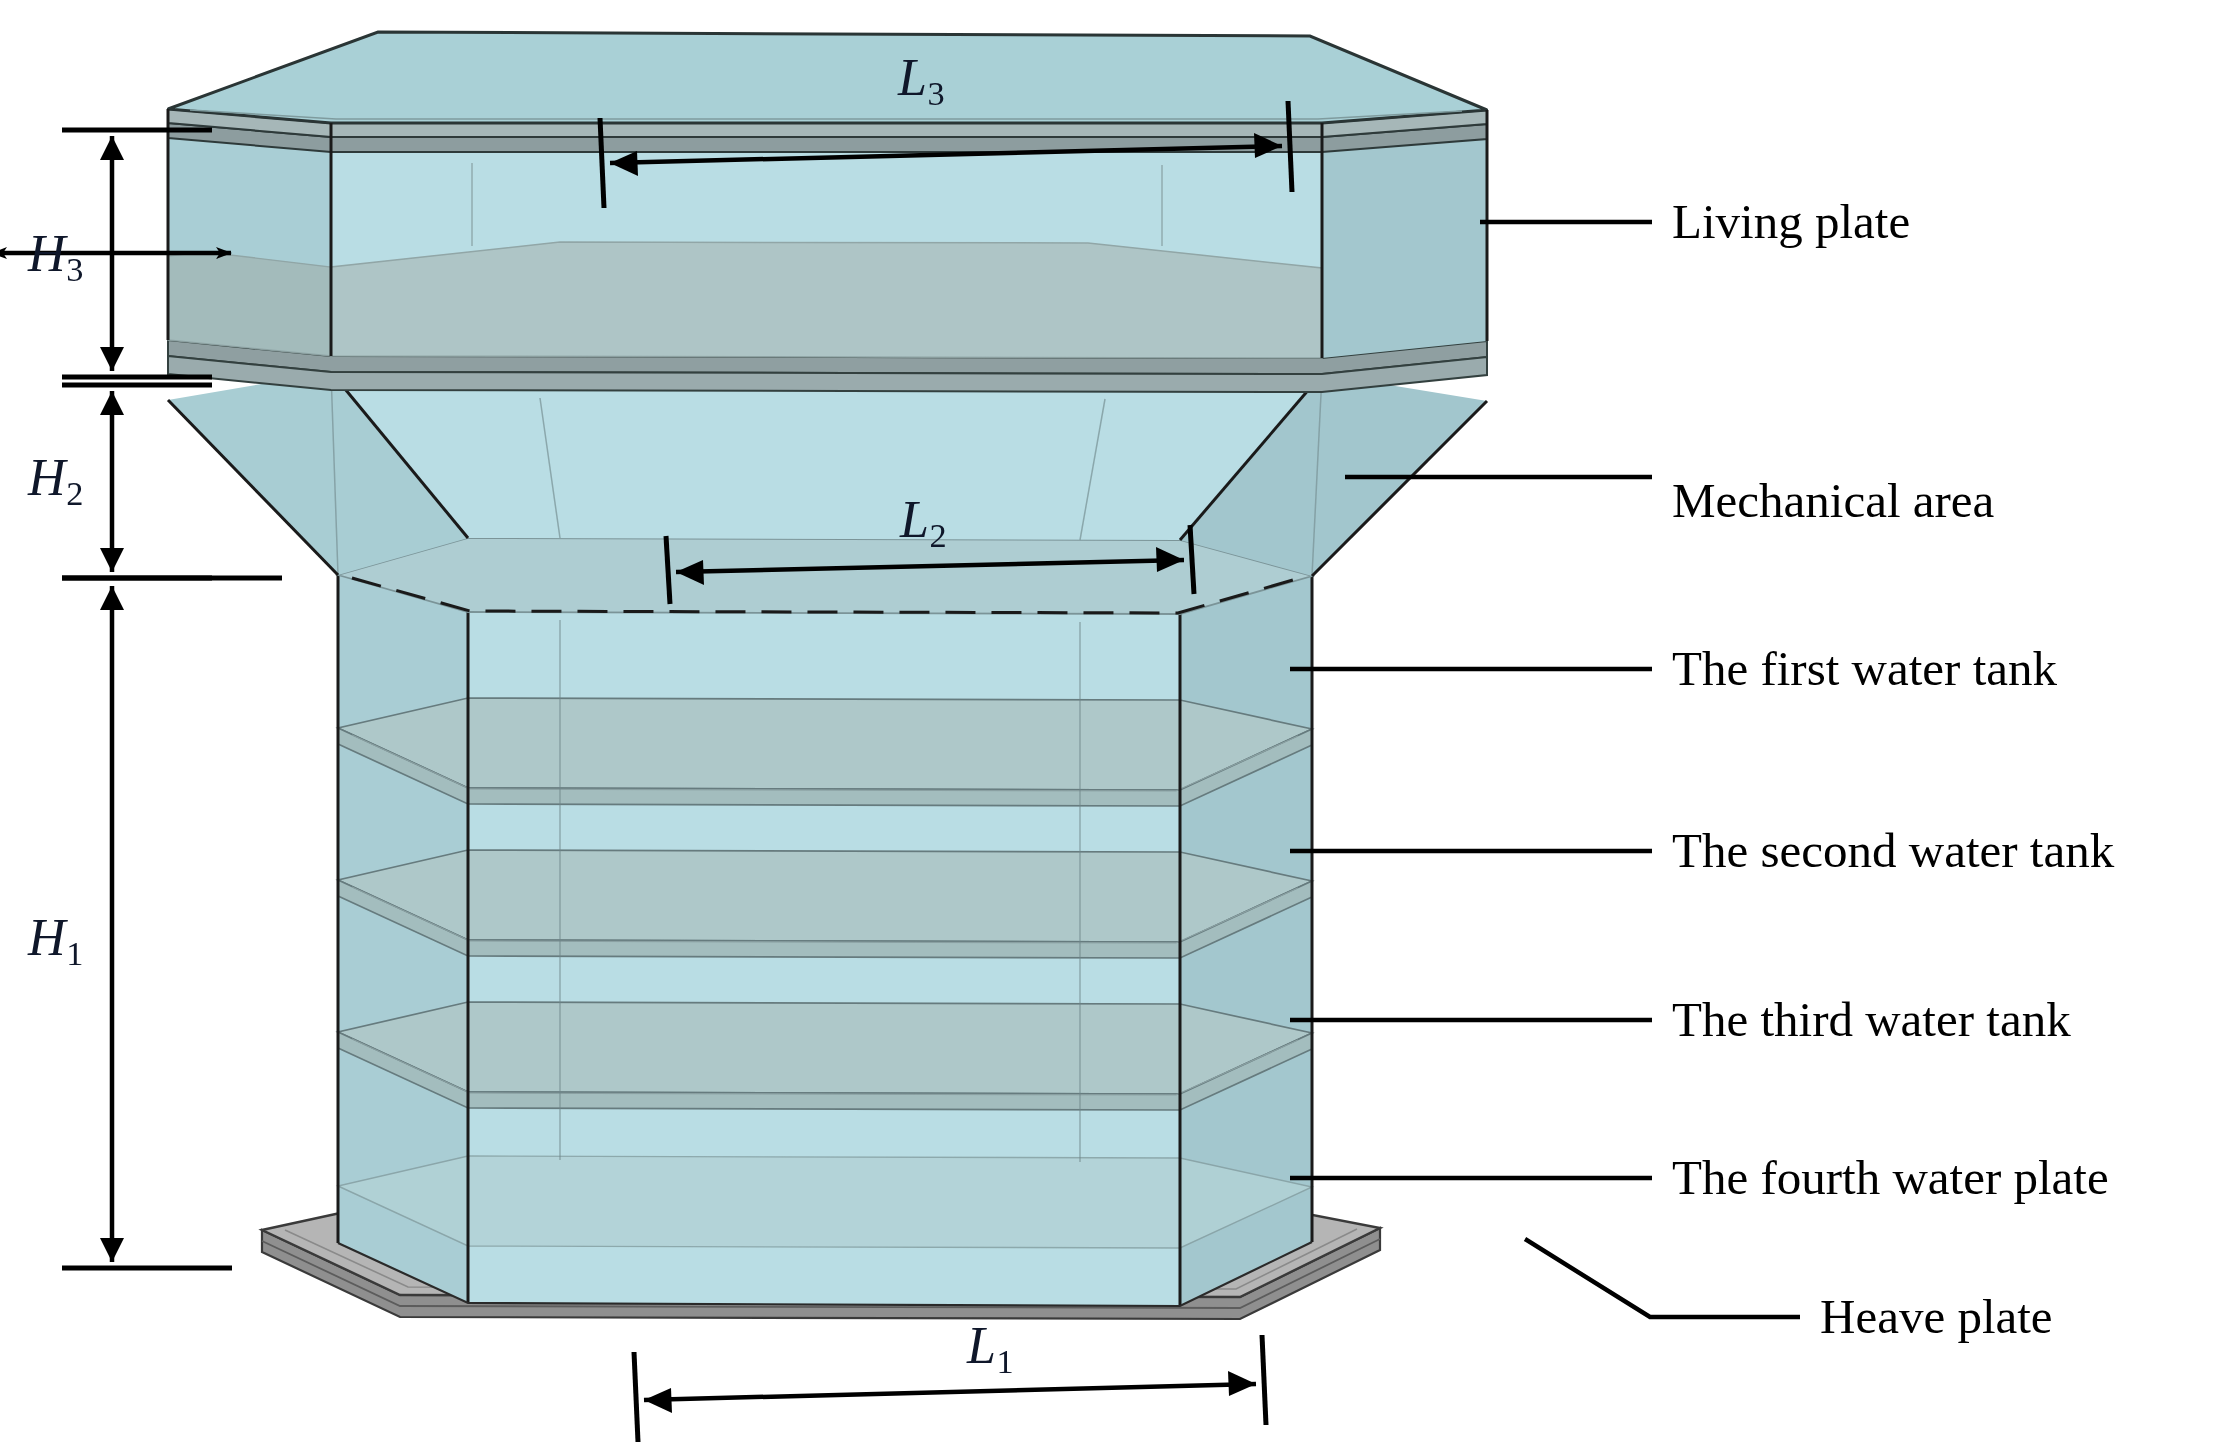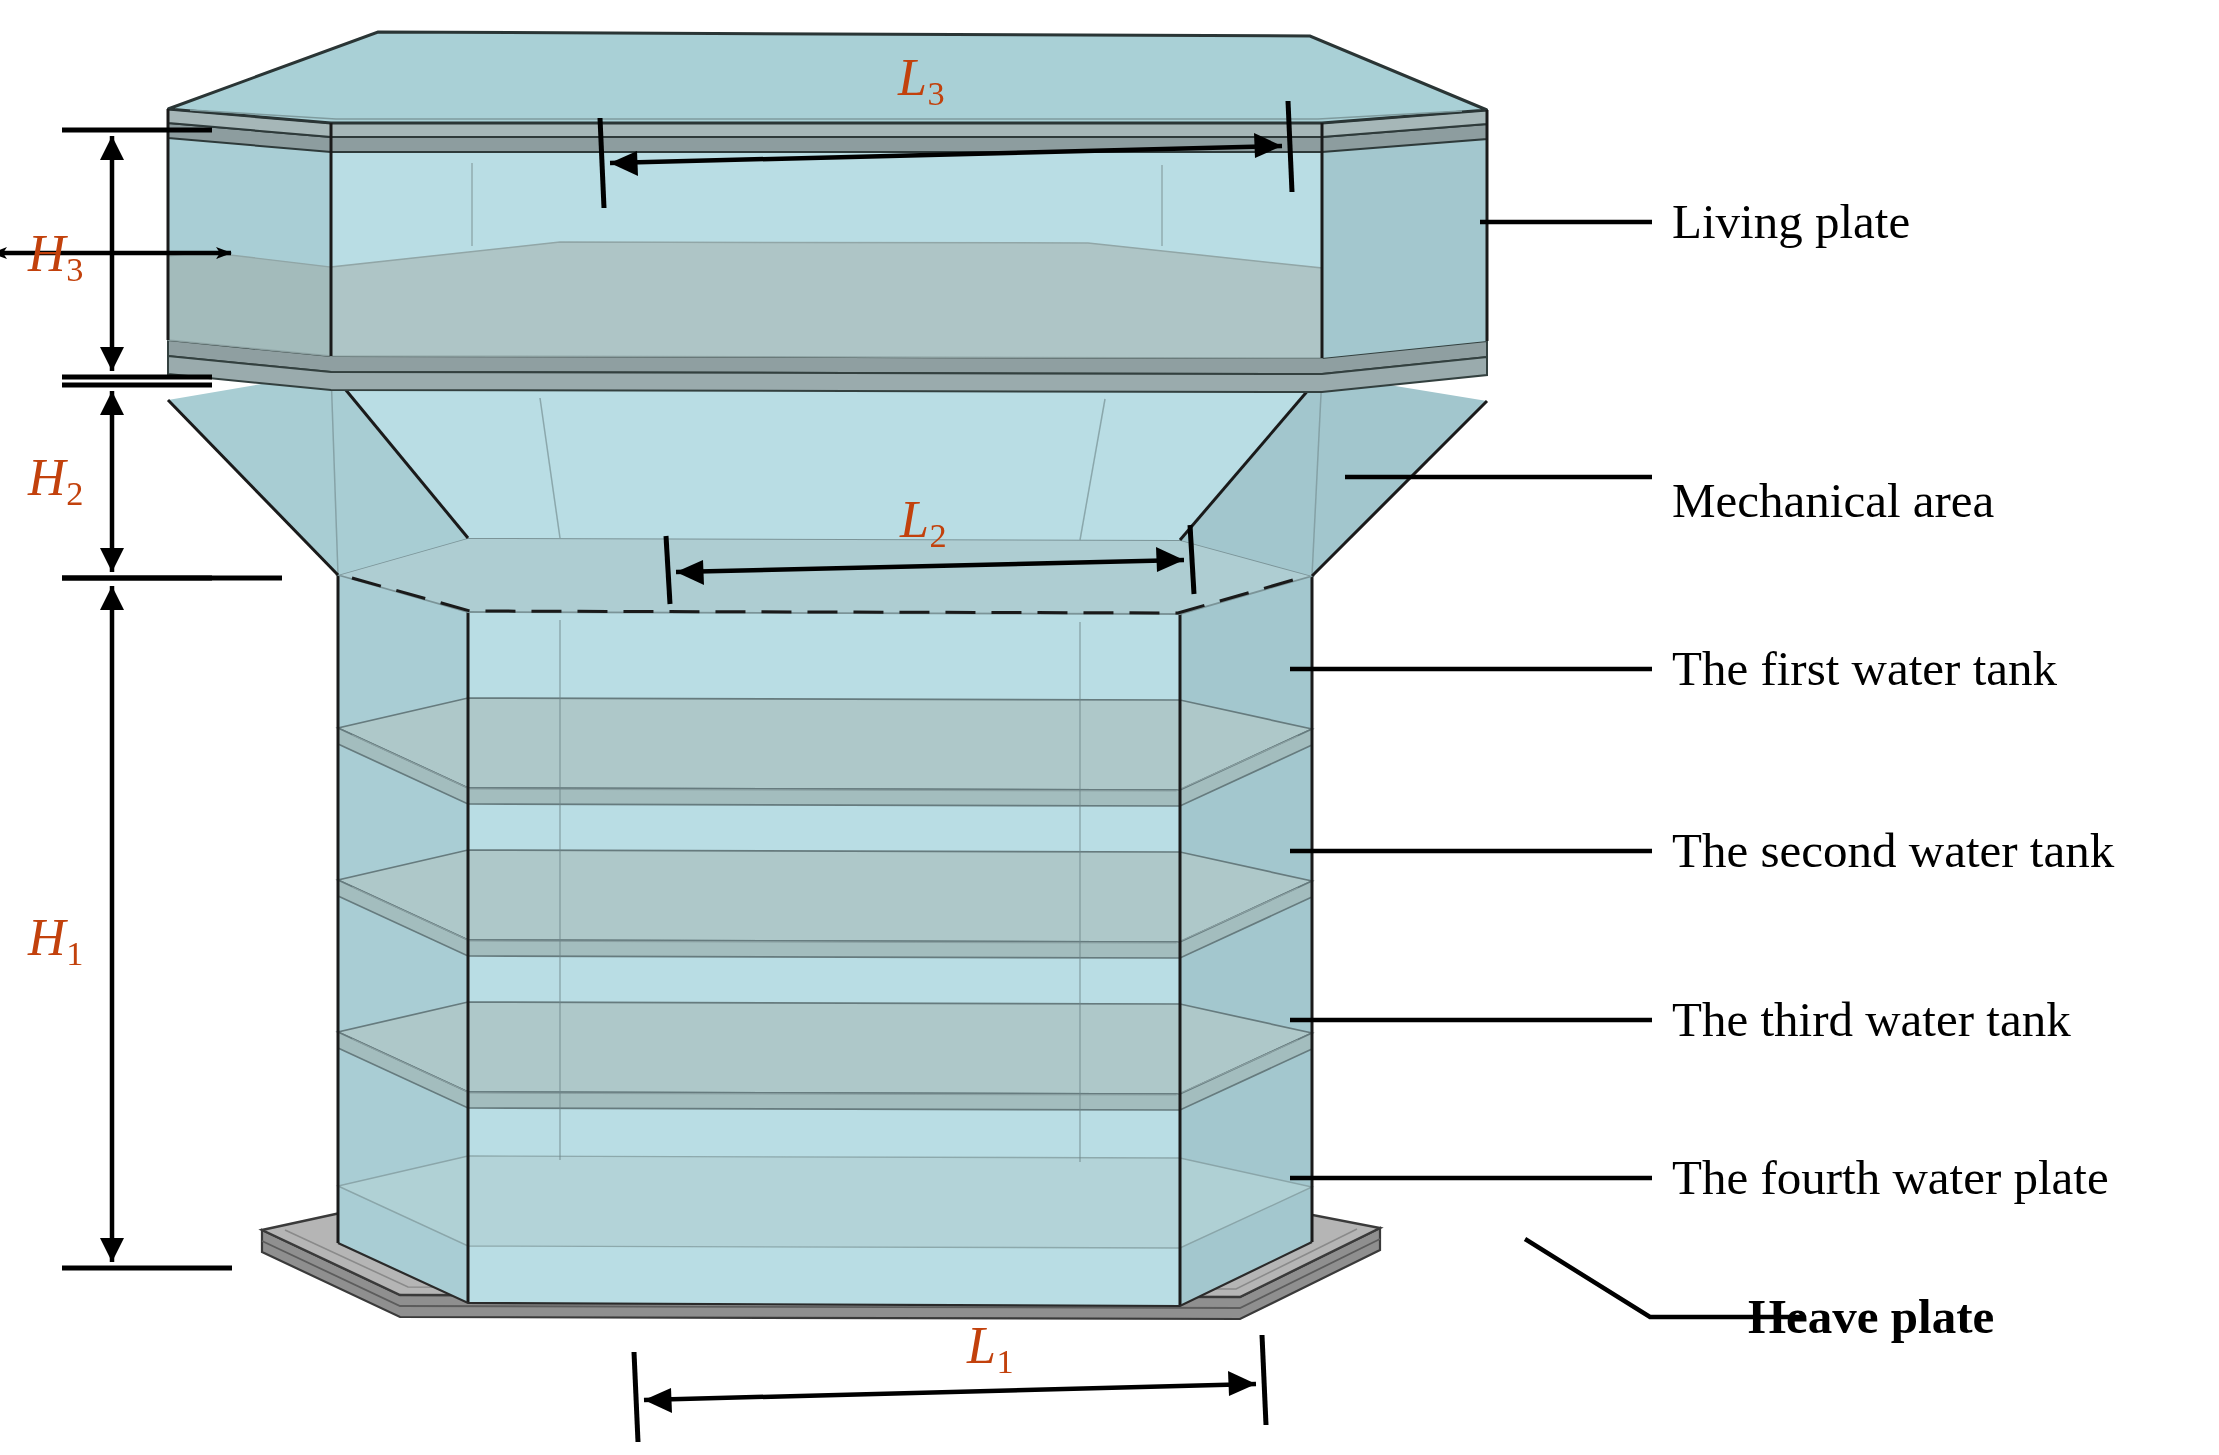--- a/index.html
+++ b/index.html
@@ -14,21 +14,21 @@
   .lbl{
     position:absolute;
     color:#000000;
     font-family:"Liberation Serif","DejaVu Serif",serif;
     font-size:49px;
     line-height:1;
     white-space:nowrap;
   }
   .dim{
     position:absolute;
-    color:#c2410c;
+    color:#0f172a;
     font-family:"Liberation Serif","DejaVu Serif",serif;
     font-style:italic;
     font-size:52px;
     line-height:1;
     white-space:nowrap;
   }
   .dim sub{
     font-style:normal;
     font-size:0.66em;
     vertical-align:baseline;
@@ -263,15 +263,15 @@
 <div class="lbl" style="left:1672px; top:476px;">Mechanical area</div>
 
 <div class="lbl" style="left:1672px; top:826px;">The second water tank</div>
 
 <div class="lbl" style="left:1672px; top:644px;">The first water tank</div>
 
 <div class="lbl" style="left:1672px; top:995px;">The third water tank</div>
 
 <div class="lbl" style="left:1672px; top:1153px;">The fourth water plate</div>
 
-<div class="lbl" style="left:1748px; top:1292px;font-weight:bold;">Heave plate</div>
+<div class="lbl" style="left:1820px; top:1292px;">Heave plate</div>
 
 </div>
 
 </body></html>

